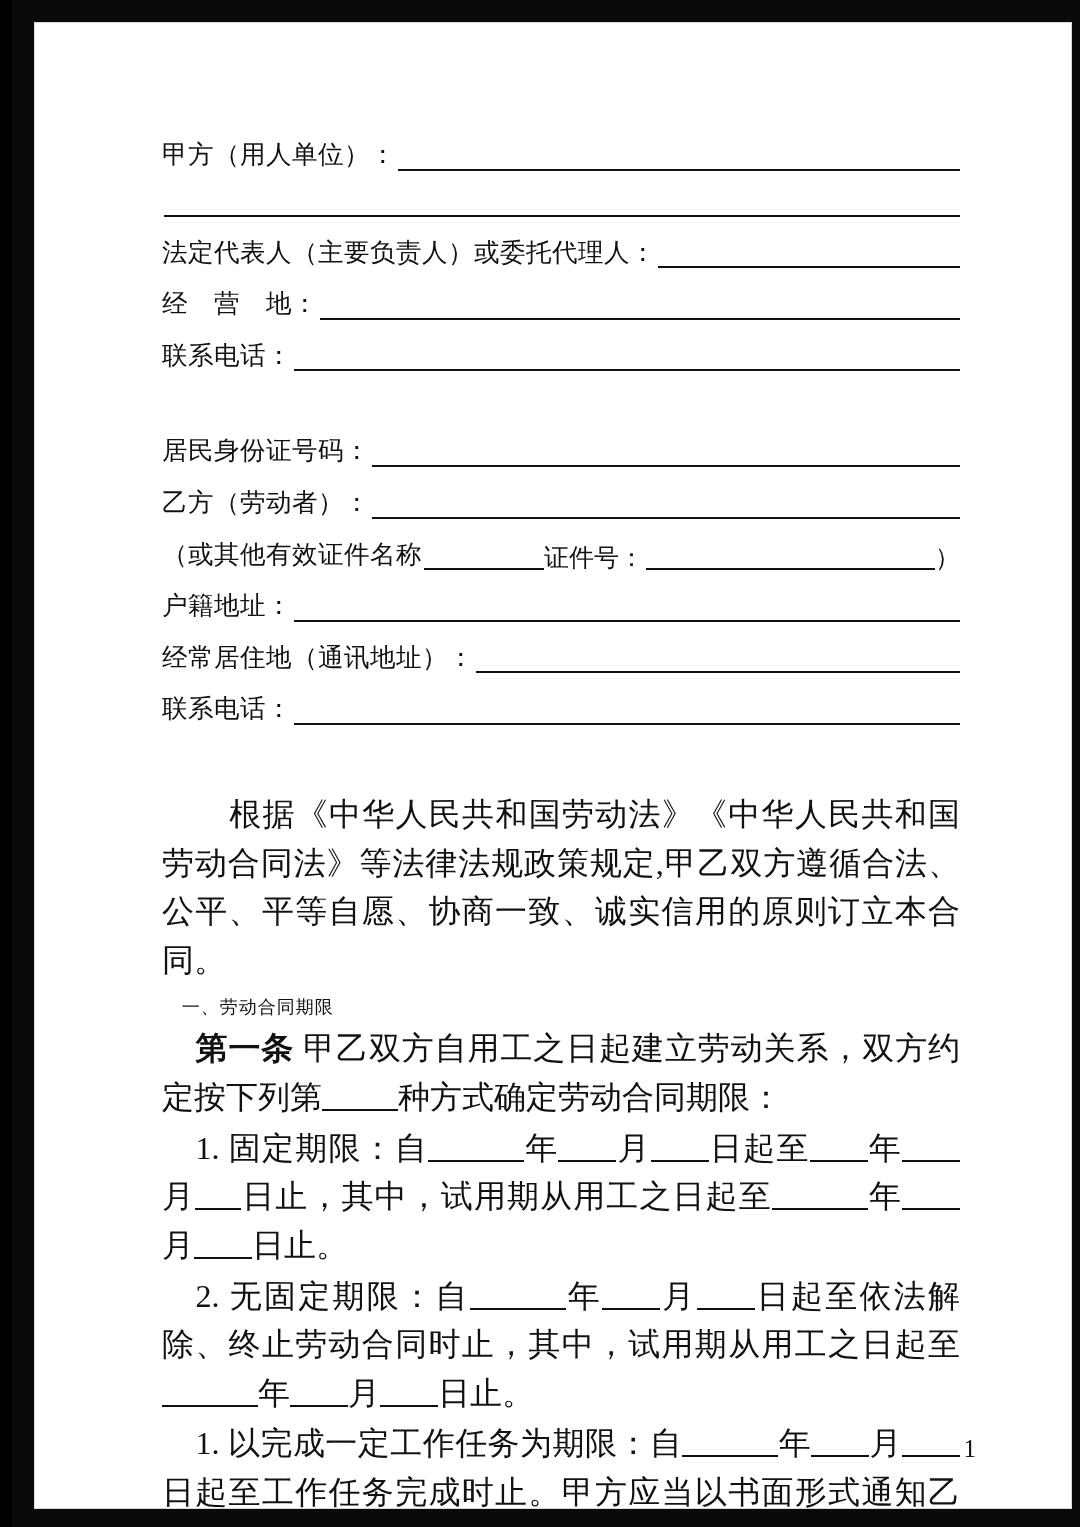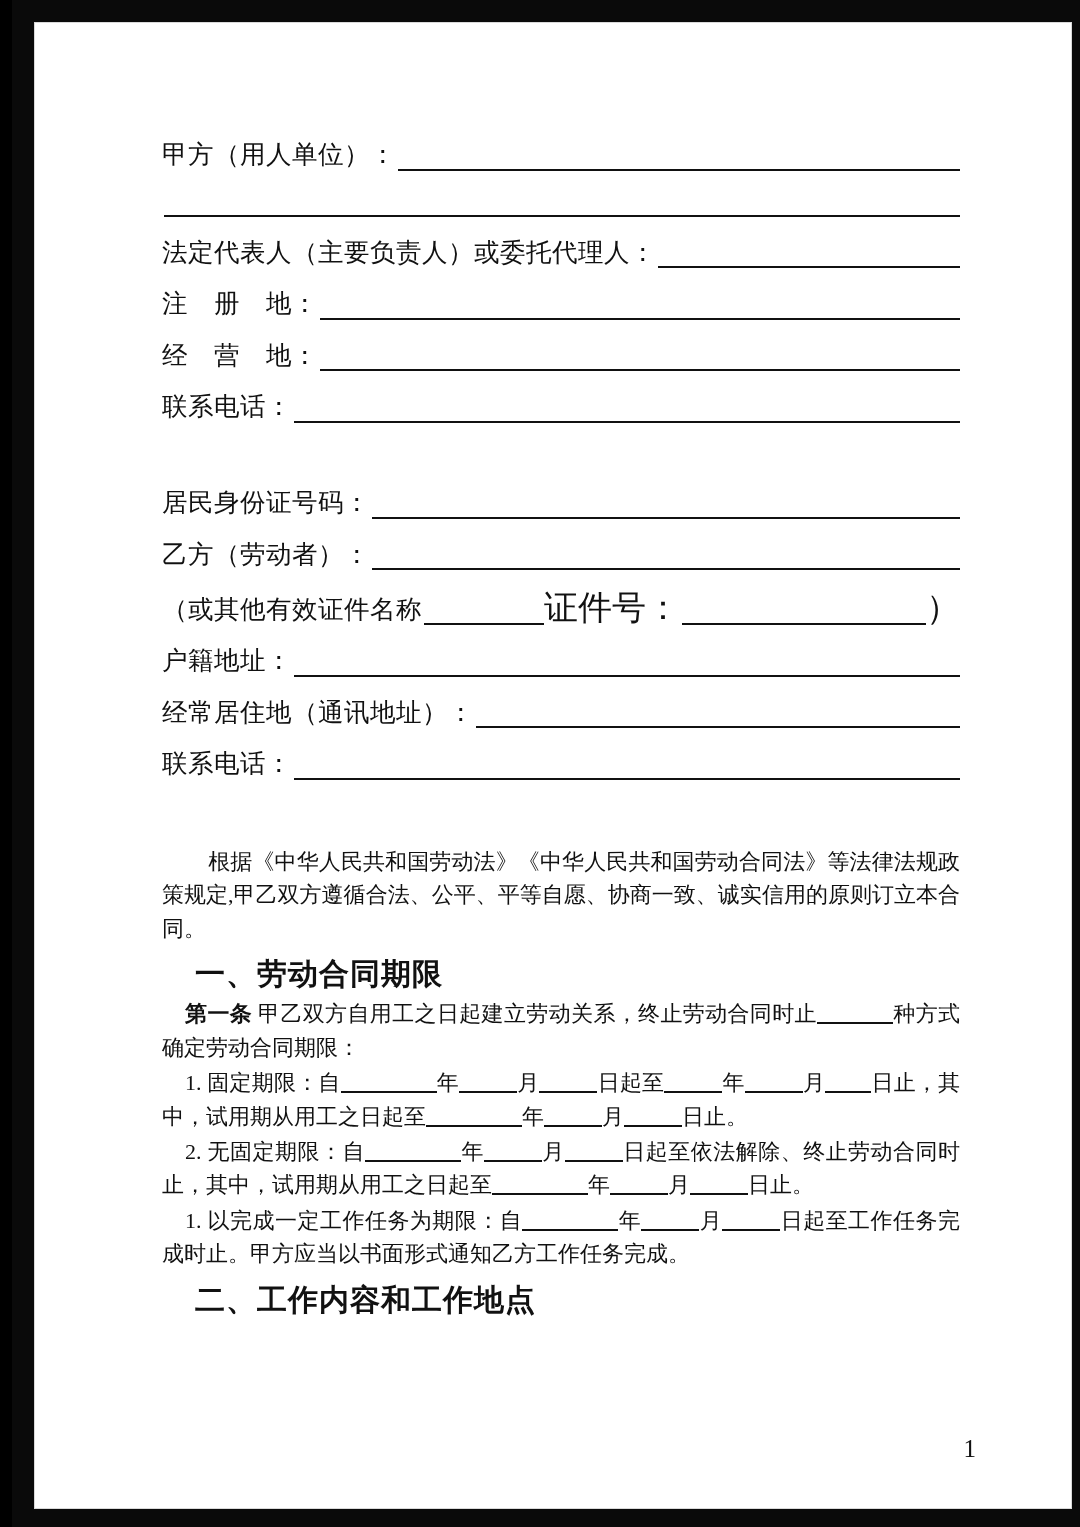--- a/index.html
+++ b/index.html
@@ -55,43 +55,43 @@
     flex: 1 1 auto;
     border-bottom: 2px solid #111;
     height: 23px;
     margin-left: 2px;
   }
   .blank.fixed-sm {
     flex: 0 0 120px;
   }
   .tail {
     flex: 0 0 auto;
-    font-size: 34px;
+    font-size: 25px;
   }
   .gap-block {
     height: 44px;
   }
 
   
   .para {
-    font-size: 22px;
+    font-size: 32px;
     line-height: 1.52;
     text-align: justify;
     text-justify: inter-ideograph;
     margin: 0 0 2px 0;
   }
   .para.indent {
     text-indent: 2.1em;
   }
   .para.indent1 {
     text-indent: 1.05em;
   }
   .heading {
-    font-size: 30px;
-    font-weight: bold;
+    font-size: 18px;
+    font-weight: normal;
     font-family: "DejaVu Sans", "Liberation Sans", sans-serif;
     margin: 14px 0 8px 0;
     text-indent: 1.1em;
     letter-spacing: 1px;
   }
   .bold-inline {
     font-weight: bold;
     font-family: "DejaVu Sans", "Liberation Sans", sans-serif;
   }
   .u {
@@ -126,24 +126,20 @@
           <span class="blank"></span>
         </div>
         <div class="field-row">
           <span class="blank"></span>
         </div>
         <div class="field-row">
           <span class="field-label">法定代表人（主要负责人）或委托代理人：</span>
           <span class="blank"></span>
         </div>
         <div class="field-row">
-          <span class="field-label">注　册　地：</span>
-          <span class="blank"></span>
-        </div>
-        <div class="field-row">
           <span class="field-label">经　营　地：</span>
           <span class="blank"></span>
         </div>
         <div class="field-row">
           <span class="field-label">联系电话：</span>
           <span class="blank"></span>
         </div>
       </div>
 
       <div class="gap-block"></div>
@@ -179,21 +175,21 @@
       </div>
 
       <div class="gap-block"></div>
 
       <p class="para indent">根据《中华人民共和国劳动法》《中华人民共和国劳动合同法》等法律法规政策规定,甲乙双方遵循合法、公平、平等自愿、协商一致、诚实信用的原则订立本合同。</p>
 
       <div class="heading">一、劳动合同期限</div>
 
       <p class="para indent1">
         <span class="bold-inline">第一条</span>
-        <span>甲乙双方自用工之日起建立劳动关系，终止劳动合同时止</span><span class="u u-m"></span><span>种方式确定劳动合同期限：</span>
+        <span>甲乙双方自用工之日起建立劳动关系，双方约定按下列第</span><span class="u u-m"></span><span>种方式确定劳动合同期限：</span>
       </p>
 
       <p class="para indent1">
         <span>1. 固定期限：自</span><span class="u u-l"></span><span>年</span><span class="u u-s"></span><span>月</span><span class="u u-s"></span><span>日起至</span><span class="u u-s"></span><span>年</span><span class="u u-s"></span><span>月</span><span class="u u-xs"></span><span>日止，其中，试用期从用工之日起至</span><span class="u u-l"></span><span>年</span><span class="u u-s"></span><span>月</span><span class="u u-s"></span><span>日止。</span>
       </p>
 
       <p class="para indent1">
         <span>2. 无固定期限：自</span><span class="u u-l"></span><span>年</span><span class="u u-s"></span><span>月</span><span class="u u-s"></span><span>日起至依法解除、终止劳动合同时止，其中，试用期从用工之日起至</span><span class="u u-l"></span><span>年</span><span class="u u-s"></span><span>月</span><span class="u u-s"></span><span>日止。</span>
       </p>
 

